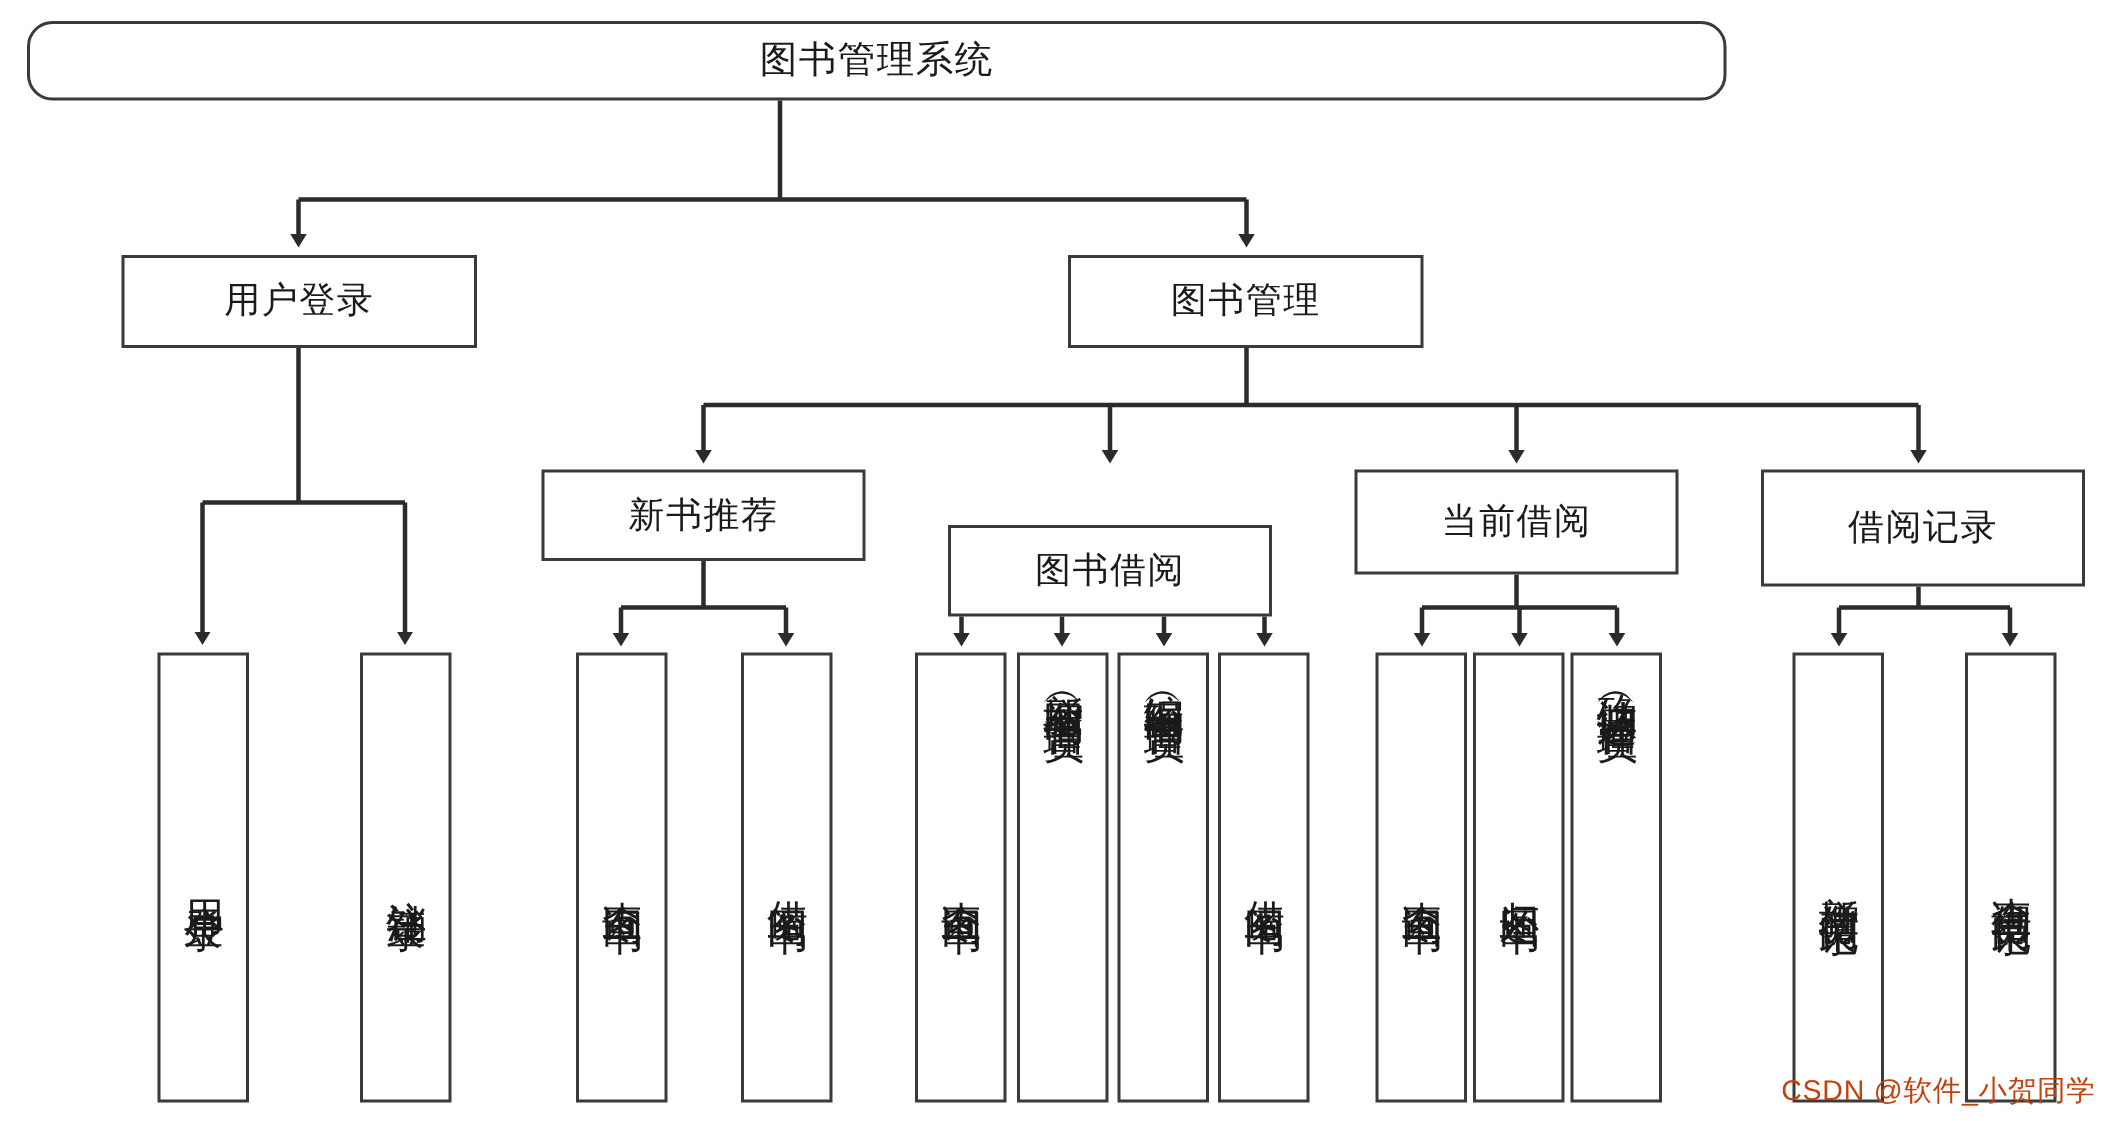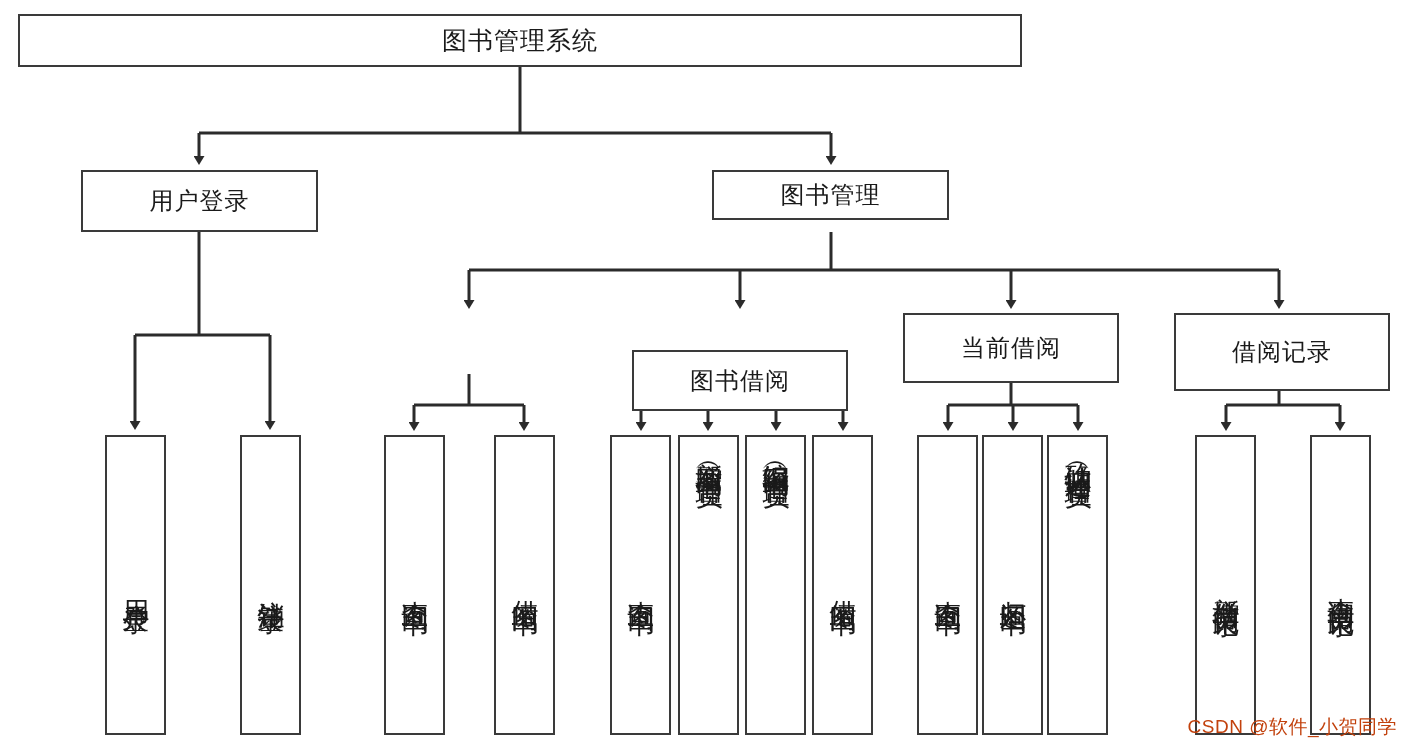--- a/index.html
+++ b/index.html
@@ -125,31 +125,34 @@
       <path d="M1013,405 L1013,424" marker-end="url(#arrowhead)"></path>
       <path d="M1078,405 L1078,424" marker-end="url(#arrowhead)"></path>
 
       <path d="M1279,374 L1279,405"></path>
       <path d="M1226,405 L1340,405"></path>
       <path d="M1226,405 L1226,424" marker-end="url(#arrowhead)"></path>
       <path d="M1340,405 L1340,424" marker-end="url(#arrowhead)"></path>
     </g>
   </svg>
 
-  <div class="node root horizontal" style="left:18px; top:14px; width:1004px; height:53px;">
+  <div class="node root horizontal" style="left:18px; top:14px; width:1133px; height:53px;border-radius:17px;">
     <span class="node-label">图书管理系统</span>
   </div>
 
   <div class="node horizontal" style="left:81px; top:170px; width:237px; height:62px;">
     <span class="node-label">用户登录</span>
   </div>
-  <div class="node horizontal" style="left:712px; top:170px; width:237px; height:50px;">
+  <div class="node horizontal" style="left:712px; top:170px; width:237px; height:62px;">
     <span class="node-label">图书管理</span>
   </div>
 
+  <div class="node horizontal" style="left:361px; top:313px; width:216px; height:61px;">
+    <span class="node-label">新书推荐</span>
+  </div>
   <div class="node horizontal" style="left:632px; top:313px; width:216px; height:61px;margin-top:37px;">
     <span class="node-label">图书借阅</span>
   </div>
   <div class="node horizontal" style="left:903px; top:313px; width:216px; height:70px;">
     <span class="node-label">当前借阅</span>
   </div>
   <div class="node horizontal" style="left:1174px; top:313px; width:216px; height:78px;">
     <span class="node-label">借阅记录</span>
   </div>
 

